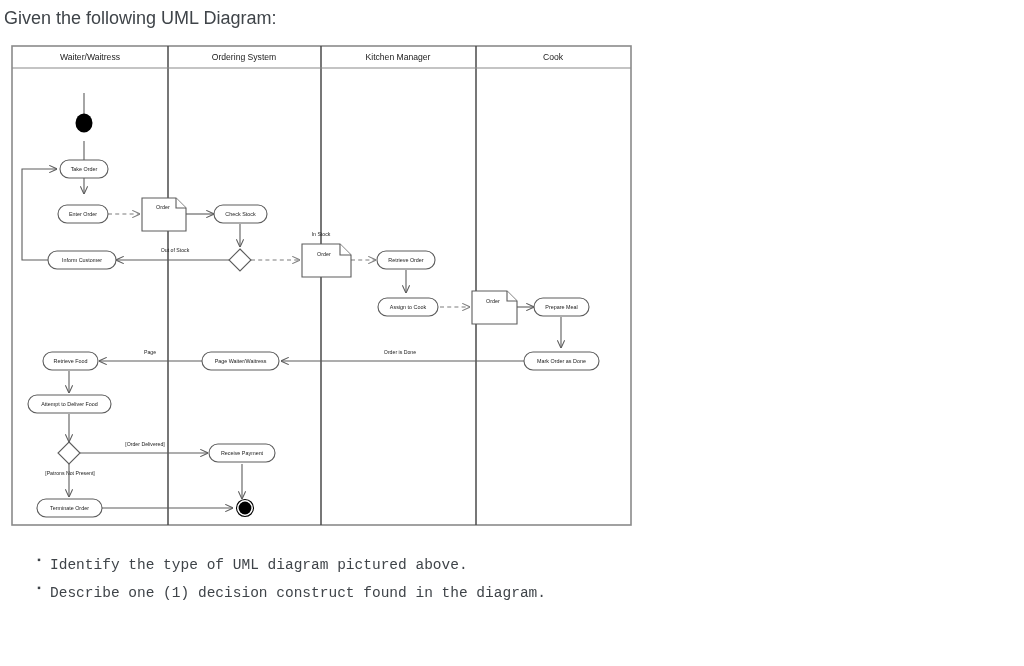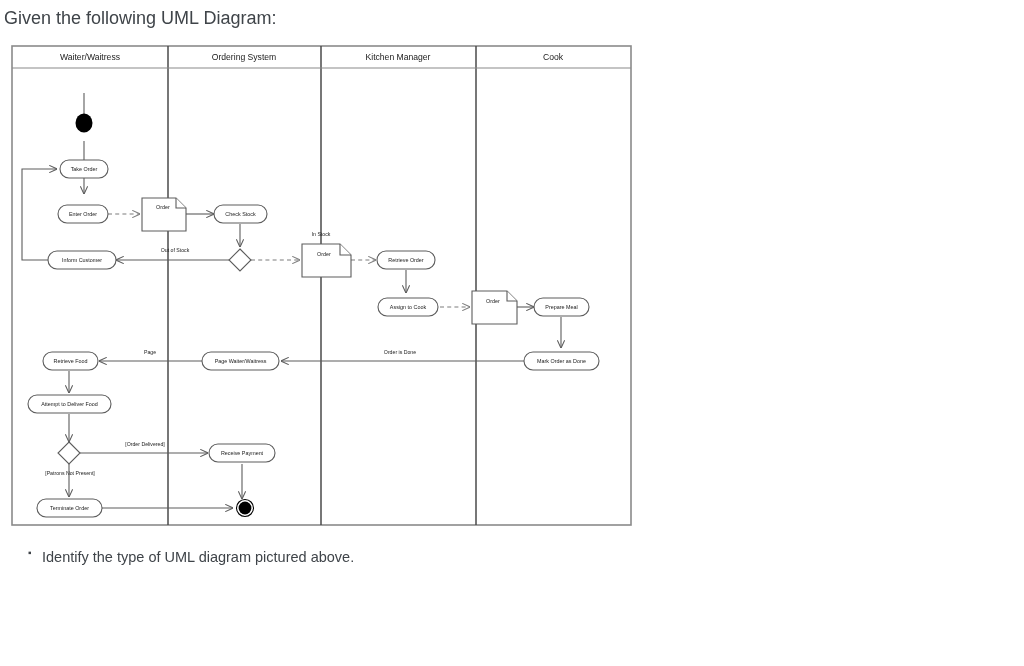--- a/index.html
+++ b/index.html
@@ -37,23 +37,24 @@
   #tasks-block {
     position: absolute;
     left: 4px;
     top: 546px;
     width: 700px;
   }
   #tasks-heading {
     margin: 0 0 10px 0;
   }
   ul.task-list {
-    margin: 0;
+    margin: 8px;
     padding: 0 0 0 24px;
     list-style: none;
+    font-family: Liberation Mono, monospace;
   }
   ul.task-list li {
     position: relative;
     font-size: 14.5px;
     line-height: 1.52;
     color: #3f4449;
     padding-left: 14px;
     margin-bottom: 6px;
   }
   ul.task-list li::before {
@@ -278,14 +279,15 @@
     <g>
       <circle class="ring" cx="245" cy="470" r="8.5"></circle>
       <circle class="node-fill" cx="245" cy="470" r="6.4"></circle>
     </g>
   </svg>
 </div>
 
 <div id="tasks-block">
   <ul class="task-list">
     <li>Identify the type of UML diagram pictured above.</li>
+    <li>Describe one (1) decision construct found in the diagram.</li>
   </ul>
 </div>
 
 </body></html>

